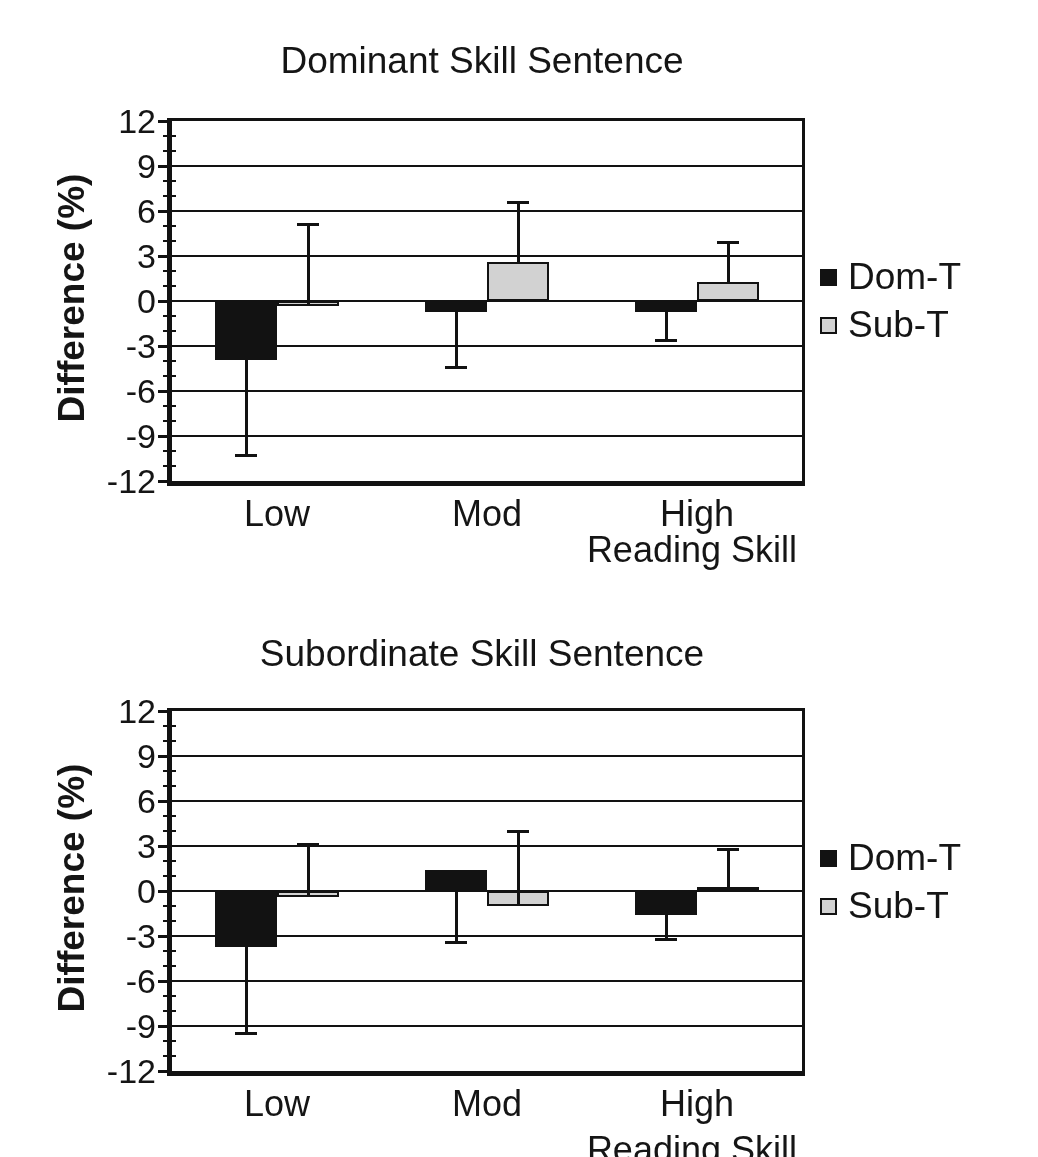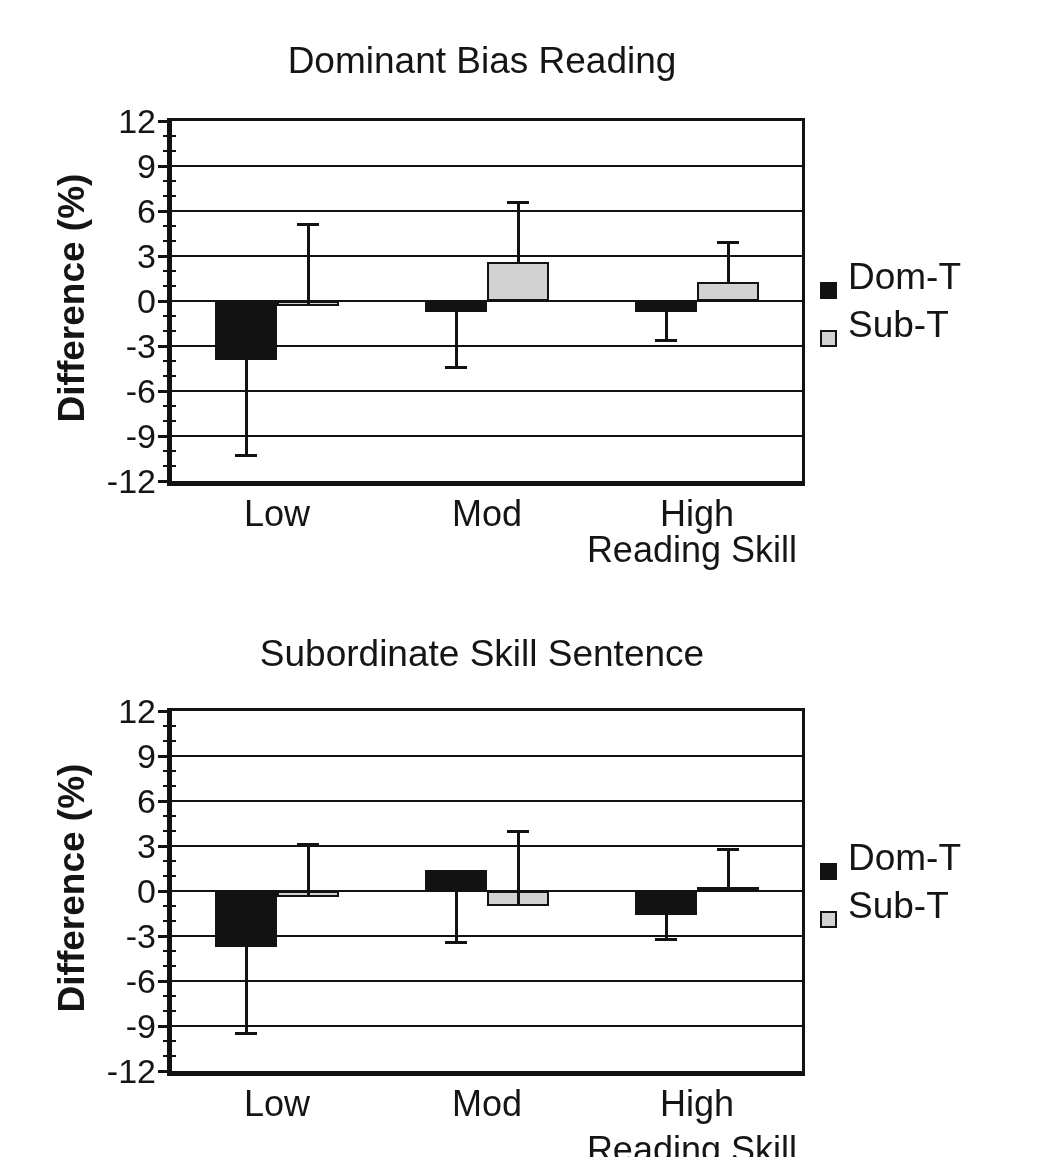--- a/index.html
+++ b/index.html
@@ -33,33 +33,33 @@
     transform:rotate(-90deg);white-space:nowrap;
   }
   .xlabel{
     position:absolute;left:167px;width:630px;text-align:right;
     font-size:36px;line-height:44px;color:#151515;
   }
   .bar{position:absolute;box-sizing:border-box;border:2.5px solid #121212;z-index:2;}
   .err-line{position:absolute;width:3px;background:#121212;z-index:3;}
   .err-cap{position:absolute;width:22px;height:3px;background:#121212;z-index:3;}
   .legend{position:absolute;left:820px;z-index:4;}
-  .legend-row{display:flex;align-items:flex-end;height:44px;margin-bottom:4px;}
+  .legend-row{display:flex;align-items:center;height:44px;margin-bottom:4px;}
   .swatch{
     display:inline-block;width:17px;height:17px;box-sizing:border-box;
     border:2px solid #121212;margin-right:11px;flex:0 0 auto;
   }
   .legend-label{font-size:37px;line-height:44px;color:#151515;white-space:nowrap;}
 </style>
 </head>
 <body>
 
 <div class="stage">
 
-  <div class="chart-title" style="top:40px">Dominant Bias Reading</div>
+  <div class="chart-title" style="top:40px">Dominant Skill Sentence</div>
 
   <div class="ylabel" style="left:-128px;top:274px">Difference (%)</div>
 
   <div class="plot" style="top:118px">
       <div class="ymajor" style="top: -1.5px;"></div>
       <div class="ytick-label" style="top: -19px;">12</div>
       <div class="gridline" style="top: 44px;"></div>
       <div class="ymajor" style="top: 43.5px;"></div>
       <div class="ytick-label" style="top: 26px;">9</div>
       <div class="gridline" style="top: 89px;"></div>

